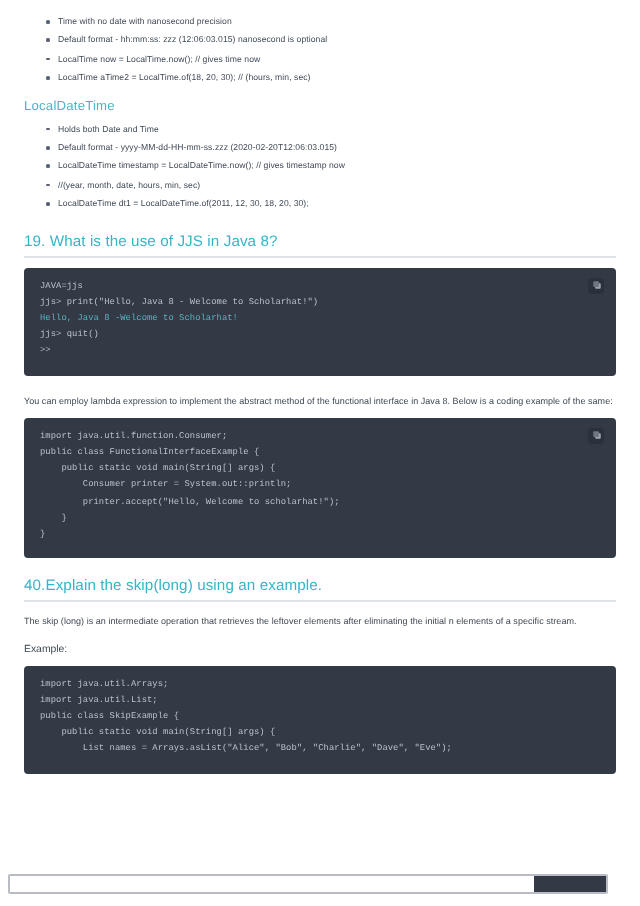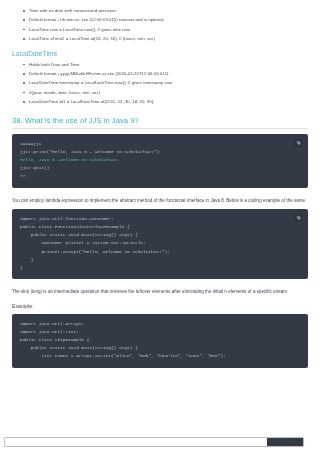--- a/index.html
+++ b/index.html
@@ -145,21 +145,21 @@
 
     <ul class="bullets">
       <li>Holds both Date and Time</li>
       <li>Default format - yyyy-MM-dd-HH-mm-ss.zzz (2020-02-20T12:06:03.015)</li>
       <li>LocalDateTime timestamp = LocalDateTime.now(); // gives timestamp now</li>
       <li>//(year, month, date, hours, min, sec)</li>
       <li>LocalDateTime dt1 = LocalDateTime.of(2011, 12, 30, 18, 20, 30);</li>
     </ul>
 
     <div class="q-block">
-      <h2 class="q-heading">38. What is the use of JJS in Java 9?</h2>
+      <h2 class="q-heading">19. What is the use of JJS in Java 8?</h2>
       <div class="code-block">
         <div class="copy-btn">
           <svg width="5" height="5" viewBox="0 0 16 16" fill="none" aria-hidden="true">
             <rect x="5" y="5" width="9" height="9" rx="1.5" fill="#9aa4b0"></rect>
             <rect x="2" y="2" width="9" height="9" rx="1.5" fill="#6d7682"></rect>
           </svg>
         </div>
         <div class="code-line">JAVA=jjs</div>
         <div class="code-line">jjs&gt; print("Hello, Java 8 - Welcome to Scholarhat!")</div>
         <div class="code-line tok-teal">Hello, Java 8 -Welcome to Scholarhat!</div>
@@ -181,20 +181,21 @@
         <div class="code-line">public class FunctionalInterfaceExample {</div>
         <div class="code-line">    public static void main(String[] args) {</div>
         <div class="code-line">        Consumer printer = System.out::println;</div>
         <div class="code-line">        printer.accept("Hello, Welcome to scholarhat!");</div>
         <div class="code-line">    }</div>
         <div class="code-line">}</div>
       </div>
     </div>
 
     <div class="q-block">
+      <h2 class="q-heading">40.Explain the skip(long) using an example.</h2>
       <p class="body-text">The skip (long) is an intermediate operation that retrieves the leftover elements after eliminating the initial n elements of a specific stream.</p>
       <p class="example-label">Example:</p>
       <div class="code-block">
         <div class="code-line">import java.util.Arrays;</div>
         <div class="code-line">import java.util.List;</div>
         <div class="code-line">public class SkipExample {</div>
         <div class="code-line">    public static void main(String[] args) {</div>
         <div class="code-line">        List names = Arrays.asList("Alice", "Bob", "Charlie", "Dave", "Eve");</div>
       </div>
     </div>

